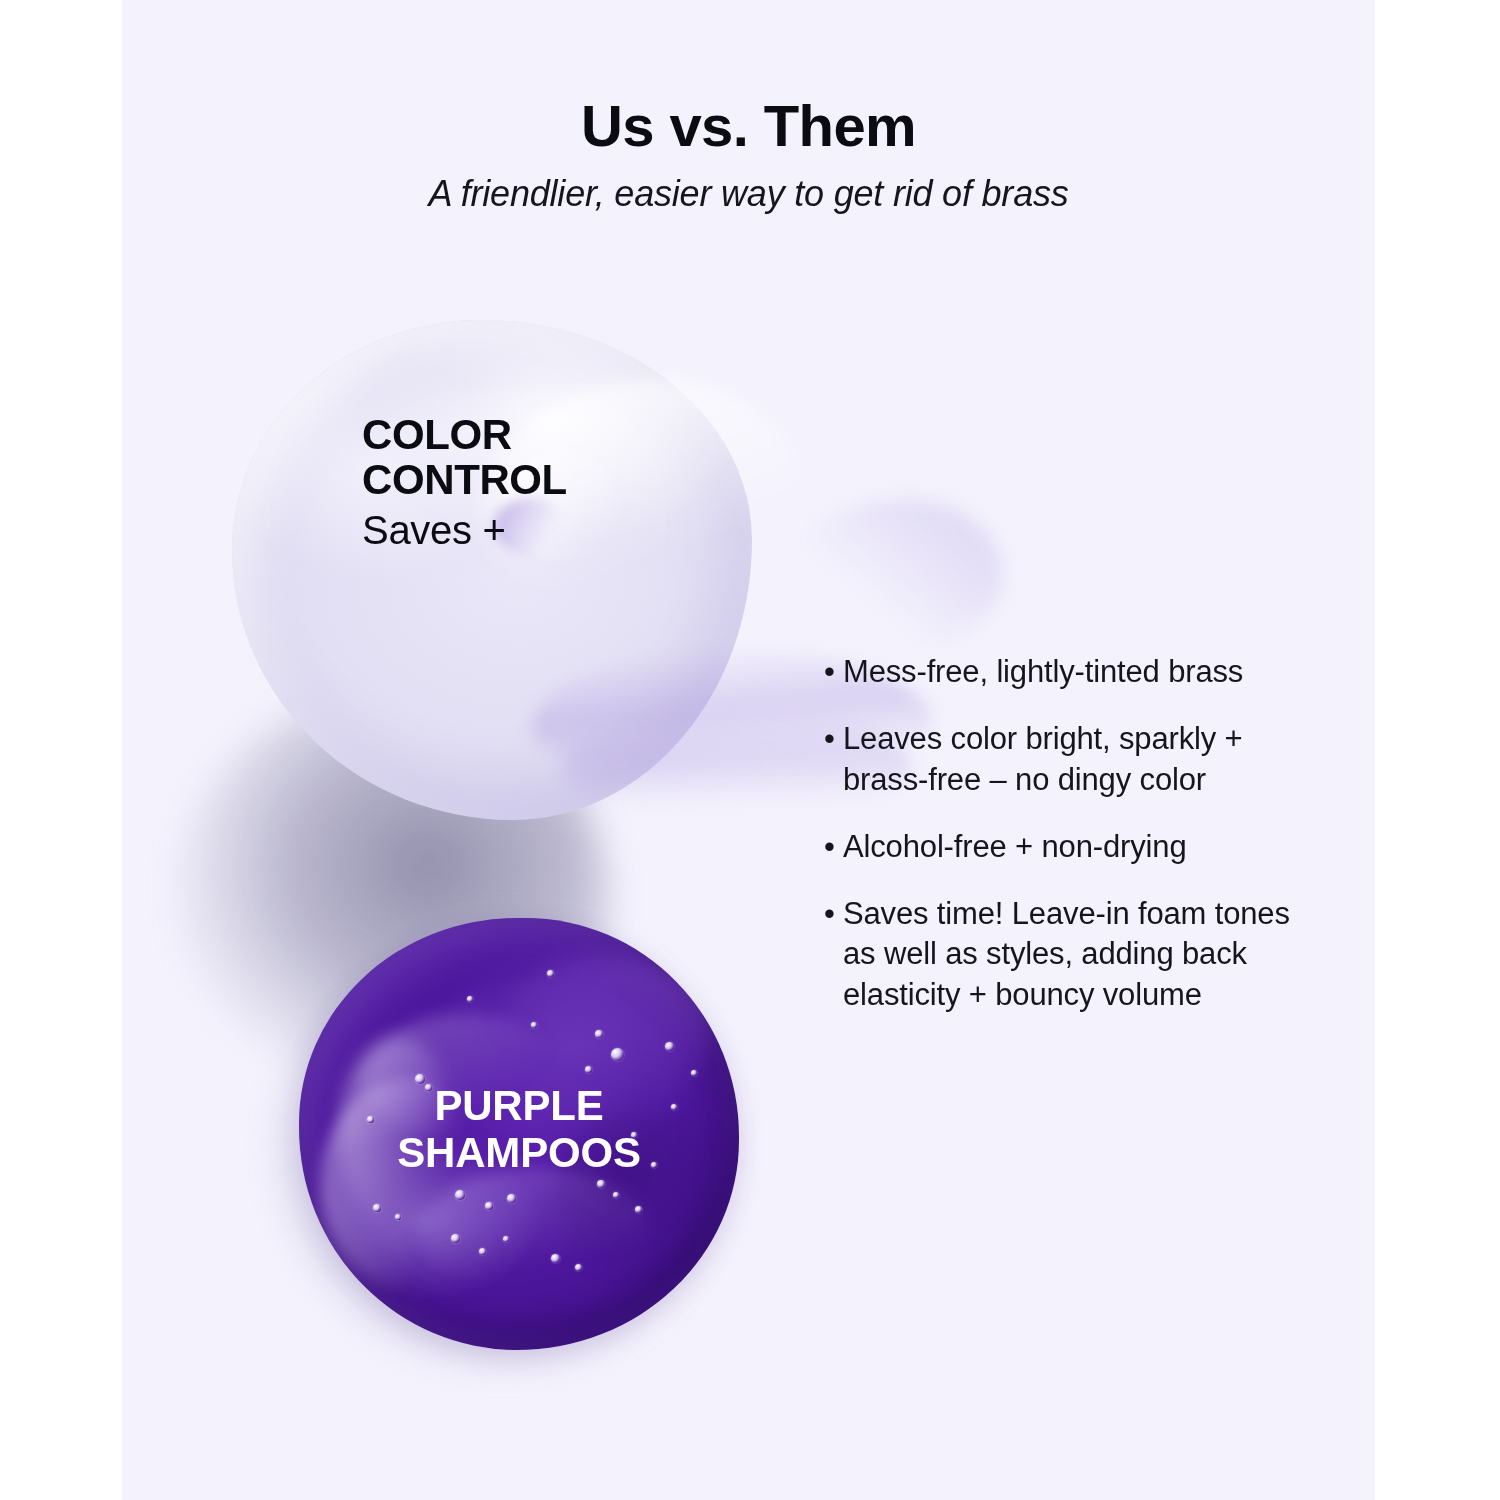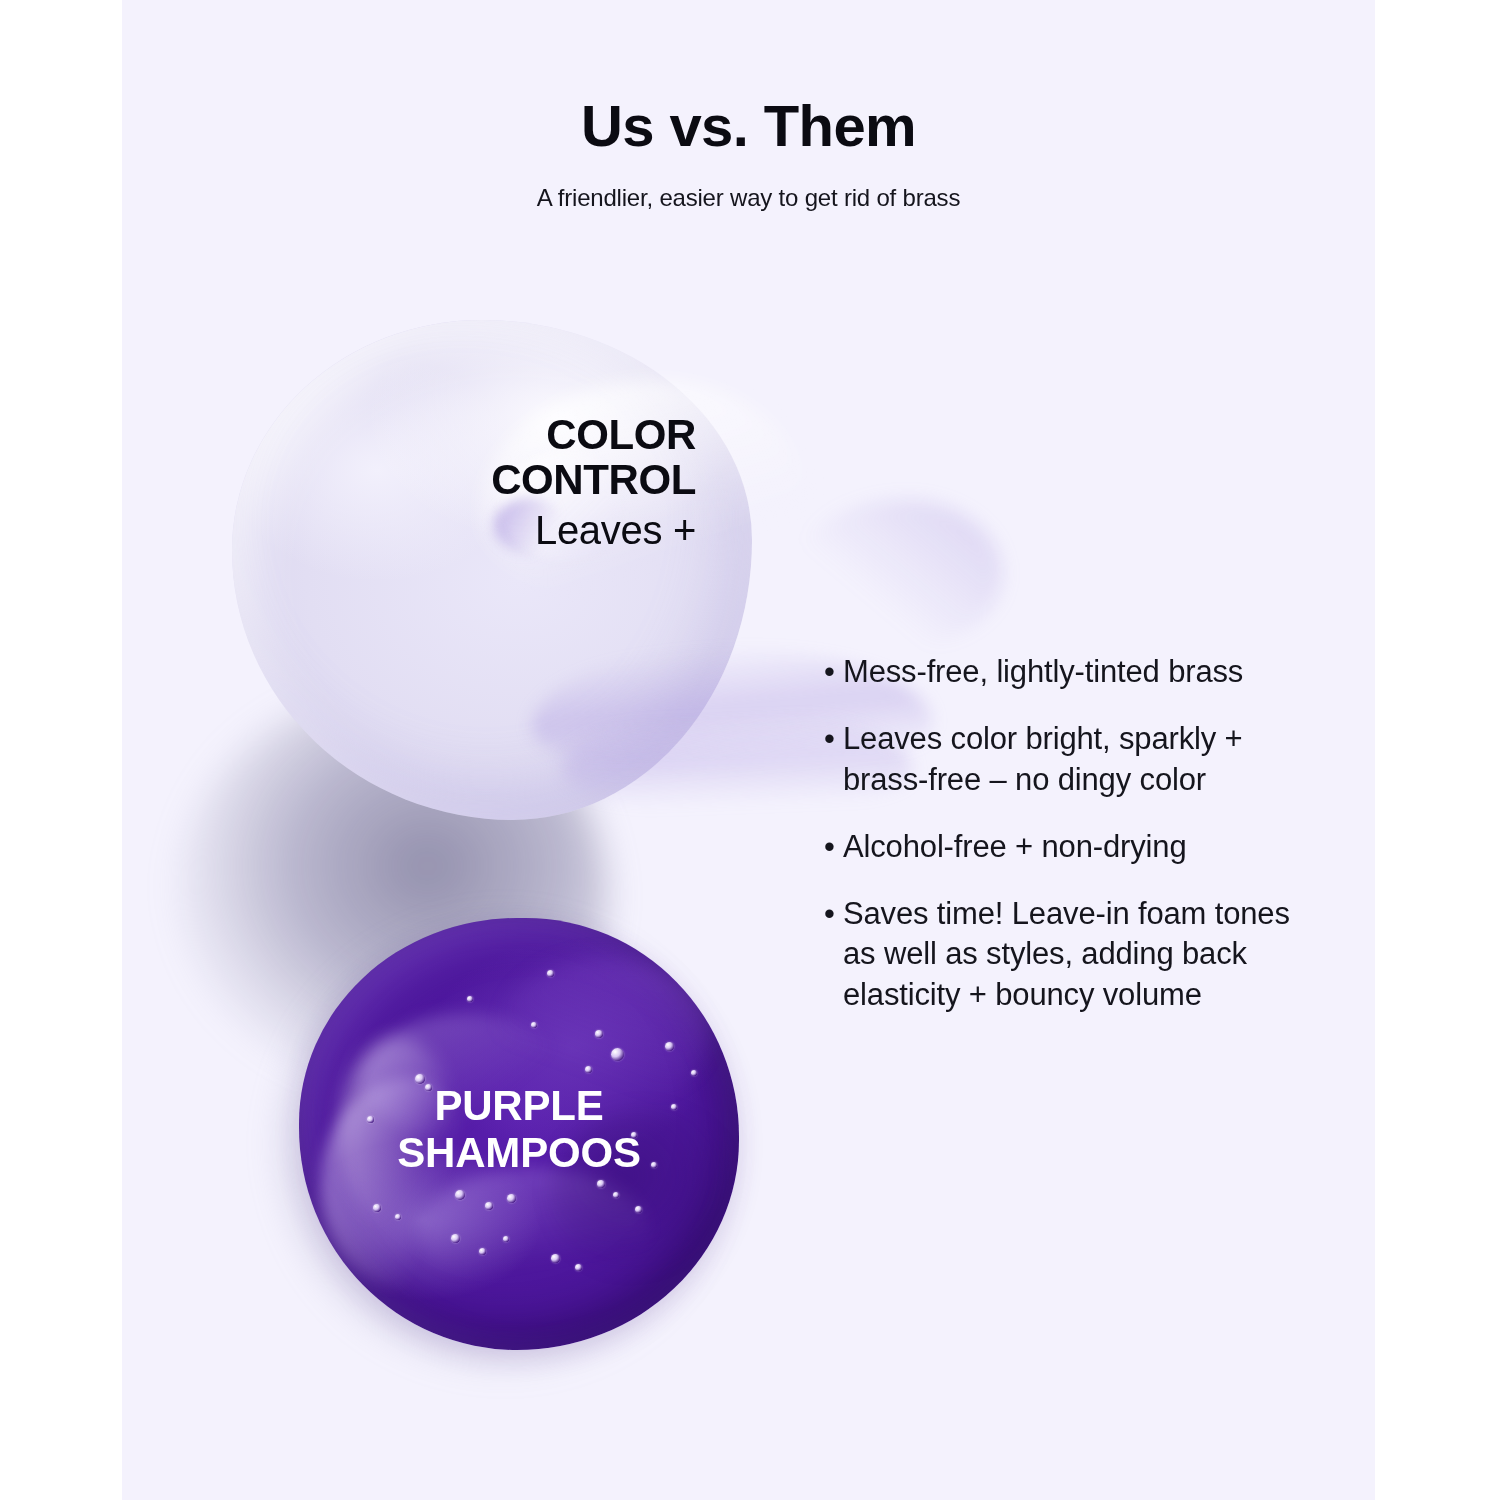--- a/index.html
+++ b/index.html
@@ -32,26 +32,27 @@
     text-align:center;
   }
   #title {
     font-size:58px;
     font-weight:700;
     letter-spacing:-0.6px;
     color:#0b0b12;
     line-height:1.04;
   }
   #subtitle {
-    margin-top:28px;
-    font-size:24px;
+    margin-top:16px;
+    font-size:36px;
     font-weight:400;
     color:#15151d;
     letter-spacing:-0.2px;
     line-height:1.2;
+    font-style:italic;
   }
 
   
   #row-foam { position:absolute; left:0; top:300px; width:1500px; height:560px; }
 
   #foam-shadow {
     position:absolute;
     left:178px; top:390px;
     width:430px; height:400px;
     border-radius:52% 48% 44% 56% / 50% 52% 48% 50%;
@@ -115,21 +116,21 @@
     left:560px; top:180px; width:210px; height:150px;
     border-radius:54% 46% 52% 48% / 50% 50% 50% 50%;
     background:linear-gradient(220deg, rgba(150,128,214,0.28), rgba(255,255,255,0) 65%);
     filter:blur(9px);
   }
 
   #foam-label {
     position:absolute;
     left:362px; top:112px;
     width:334px;
-    text-align:right;
+    text-align:left;
     color:#0b0b12;
     z-index:5;
   }
   #foam-title {
     font-size:42px;
     font-weight:700;
     letter-spacing:-0.4px;
     line-height:1.08;
   }
   #foam-sub {
@@ -271,21 +272,21 @@
       <div class="swirl" id="sw2"></div>
       <div class="swirl" id="sw3"></div>
       <div class="swirl" id="sw4"></div>
       <div class="swirl" id="sw5"></div>
       <div class="swirl" id="sw6"></div>
     </div>
 
     <div id="foam-label">
       <div id="foam-title">COLOR CONTROL</div>
       <div id="foam-sub">
-        <div>Leaves +</div>
+        <div>Saves +</div>
       </div>
     </div>
 
     <div class="bullets" id="bullets-pro">
       <div class="bullet">
         <span class="dot">•</span>
         <span class="btxt">Mess-free, lightly-tinted brass</span>
       </div>
       <div class="bullet">
         <span class="dot">•</span>

